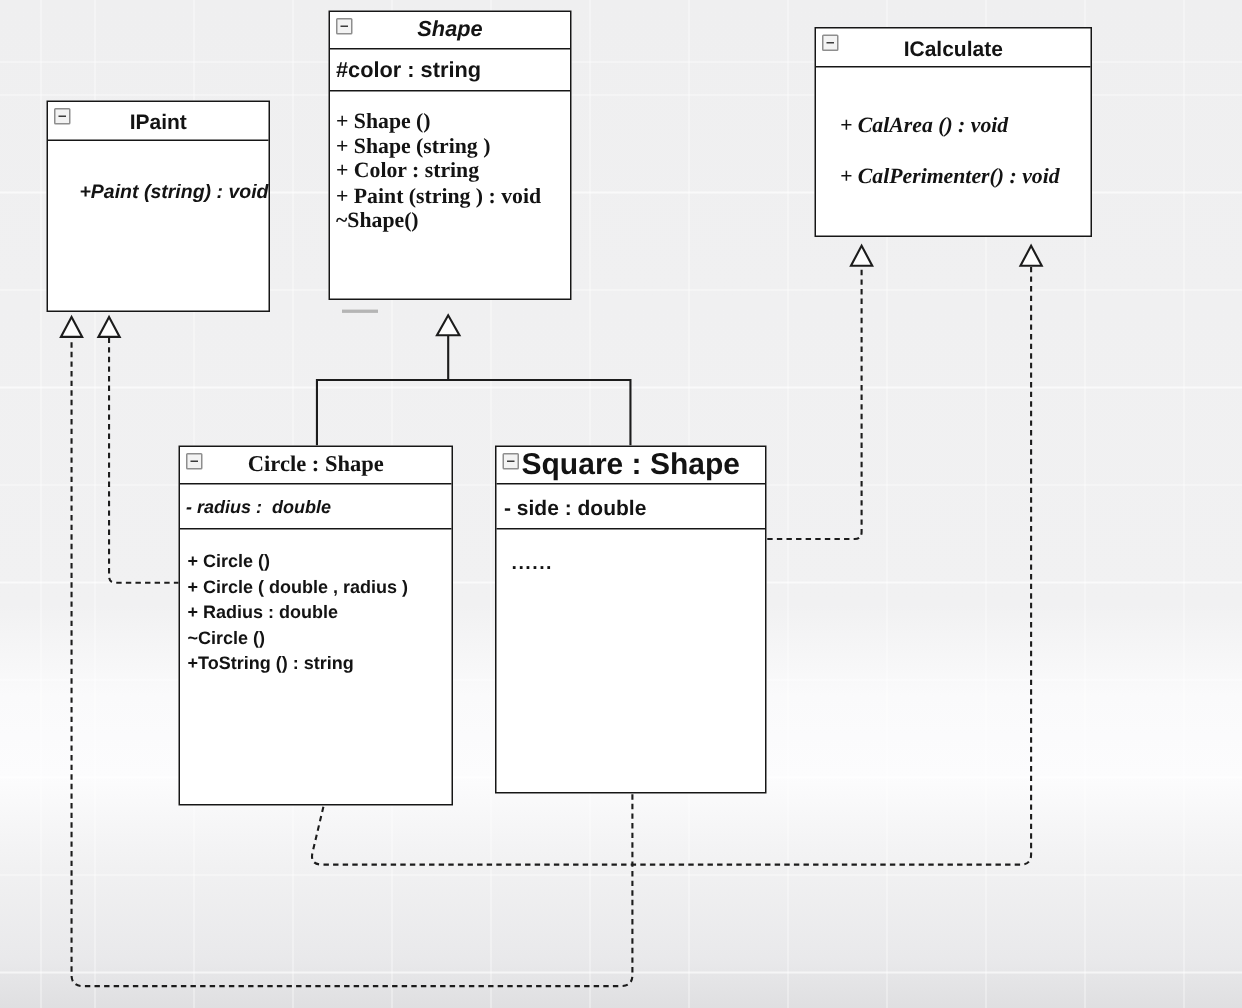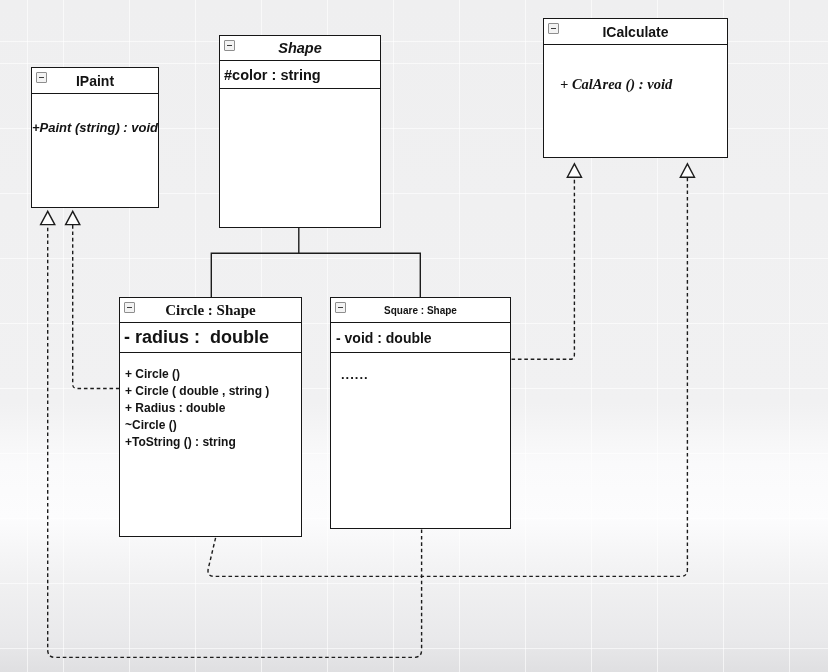--- a/index.html
+++ b/index.html
@@ -17,45 +17,45 @@
   .uml-box { position:absolute; background:#ffffff; border:1.6px solid #161616; box-sizing:border-box; }
   .box-header { position:relative; border-bottom:1.6px solid #161616; display:flex; align-items:center; justify-content:center; }
   .collapse { position:absolute; left:4px; top:4px; width:11px; height:11px; box-sizing:border-box;
               background:#f3f3f3; border:1px solid #8e8e8e; border-radius:1px;
               display:flex; align-items:center; justify-content:center; }
   .minus-bar { width:5px; height:1.4px; background:#3c3c3c; }
   .title { white-space:pre; }
   .attr-row { border-bottom:1.6px solid #161616; display:flex; align-items:center; font-weight:bold; white-space:pre; }
   .method-line { white-space:pre; }
 
-  #box-ipaint { left:31px; top:67px; width:128px; height:141px; }
+  #box-ipaint { left:31px; top:67px; width:149px; height:141px; }
   #box-ipaint .box-header { height:25px; }
   #box-ipaint .title { font-weight:bold; font-size:14px; }
   .ipaint-body { padding-top:26px; text-align:right; font-style:italic; font-weight:600; font-size:13px; }
 
-  #box-shape { left:219px; top:35px; width:162px; height:193px; }
+  #box-shape { left:219px; top:7px; width:162px; height:193px; }
   #box-shape .box-header { height:24px; }
   #box-shape .title { font-weight:bold; font-style:italic; font-size:14.5px; }
   #box-shape .attr-row { height:27px; font-size:14.5px; padding-left:4px; }
   .shape-methods { padding:12px 0 0 4px; font-family:"Liberation Serif", serif; font-weight:bold; font-size:14.5px; line-height:16.5px; }
 
   #box-icalculate { left:543px; top:18px; width:185px; height:140px; }
   #box-icalculate .box-header { height:25px; }
   #box-icalculate .title { font-weight:bold; font-size:14px; }
   .icalc-methods { padding:22px 0 0 16px; font-family:"Liberation Serif", serif; font-style:italic; font-weight:bold; font-size:14.5px; line-height:34px; }
 
   #box-circle { left:119px; top:297px; width:183px; height:240px; }
   #box-circle .box-header { height:24px; }
   #box-circle .title { font-family:"Liberation Serif", serif; font-weight:bold; font-size:15px; }
-  #box-circle .attr-row { height:29px; font-size:18px; padding-left:4px; }
+  #box-circle .attr-row { height:29px; font-size:12px; padding-left:4px;font-style:italic; }
   .circle-methods { padding:13px 0 0 5px; font-weight:bold; font-size:12px; line-height:17px; }
 
   #box-square { left:330px; top:297px; width:181px; height:232px; }
   #box-square .box-header { height:24px; }
-  #box-square .title { font-weight:bold; font-size:10px; }
+  #box-square .title { font-weight:bold; font-size:20px; }
   #box-square .attr-row { height:29px; font-size:14px; padding-left:5px; }
   .square-methods { padding:14px 0 0 10px; font-weight:bold; font-size:13px; letter-spacing:1px; }
 </style>
 </head>
 <body>
 
 <div class="canvas">
 
   <svg class="connectors" width="828" height="672" viewBox="0 0 828 672">
     <g stroke="#1c1c1c" stroke-width="1.4" fill="none">
@@ -95,61 +95,69 @@
   <div class="uml-box" id="box-shape">
     <div class="box-header">
       <span class="collapse">
           <span class="minus-bar"></span>
         </span>
       <span class="title">Shape</span>
     </div>
     <div class="attr-row">
       <span>#color : string</span>
     </div>
+    <div class="shape-methods">
+      <div class="method-line">+ Shape ()</div>
+      <div class="method-line">+ Shape (string )</div>
+      <div class="method-line">+ Color : string</div>
+      <div class="method-line">+ Paint (string ) : void</div>
+      <div class="method-line">~Shape()</div>
+    </div>
   </div>
 
   <div class="uml-box" id="box-icalculate">
     <div class="box-header">
       <span class="collapse">
           <span class="minus-bar"></span>
         </span>
       <span class="title">ICalculate</span>
     </div>
     <div class="icalc-methods">
       <div class="method-line">+ CalArea () : void</div>
+      <div class="method-line">+ CalPerimenter() : void</div>
     </div>
   </div>
 
   <div class="uml-box" id="box-circle">
     <div class="box-header">
       <span class="collapse">
           <span class="minus-bar"></span>
         </span>
       <span class="title">Circle : Shape</span>
     </div>
     <div class="attr-row">
       <span>- radius :  double</span>
     </div>
     <div class="circle-methods">
       <div class="method-line">+ Circle ()</div>
-      <div class="method-line">+ Circle ( double , string )</div>
+      <div class="method-line">+ Circle ( double , radius )</div>
       <div class="method-line">+ Radius : double</div>
       <div class="method-line">~Circle ()</div>
       <div class="method-line">+ToString () : string</div>
     </div>
   </div>
 
   <div class="uml-box" id="box-square">
     <div class="box-header">
       <span class="collapse">
           <span class="minus-bar"></span>
         </span>
       <span class="title">Square : Shape</span>
     </div>
     <div class="attr-row">
-      <span>- void : double</span>
+      <span>- side : double</span>
     </div>
     <div class="square-methods">
       <div class="method-line">......</div>
     </div>
   </div>
 
 </div>
 
 </body></html>

